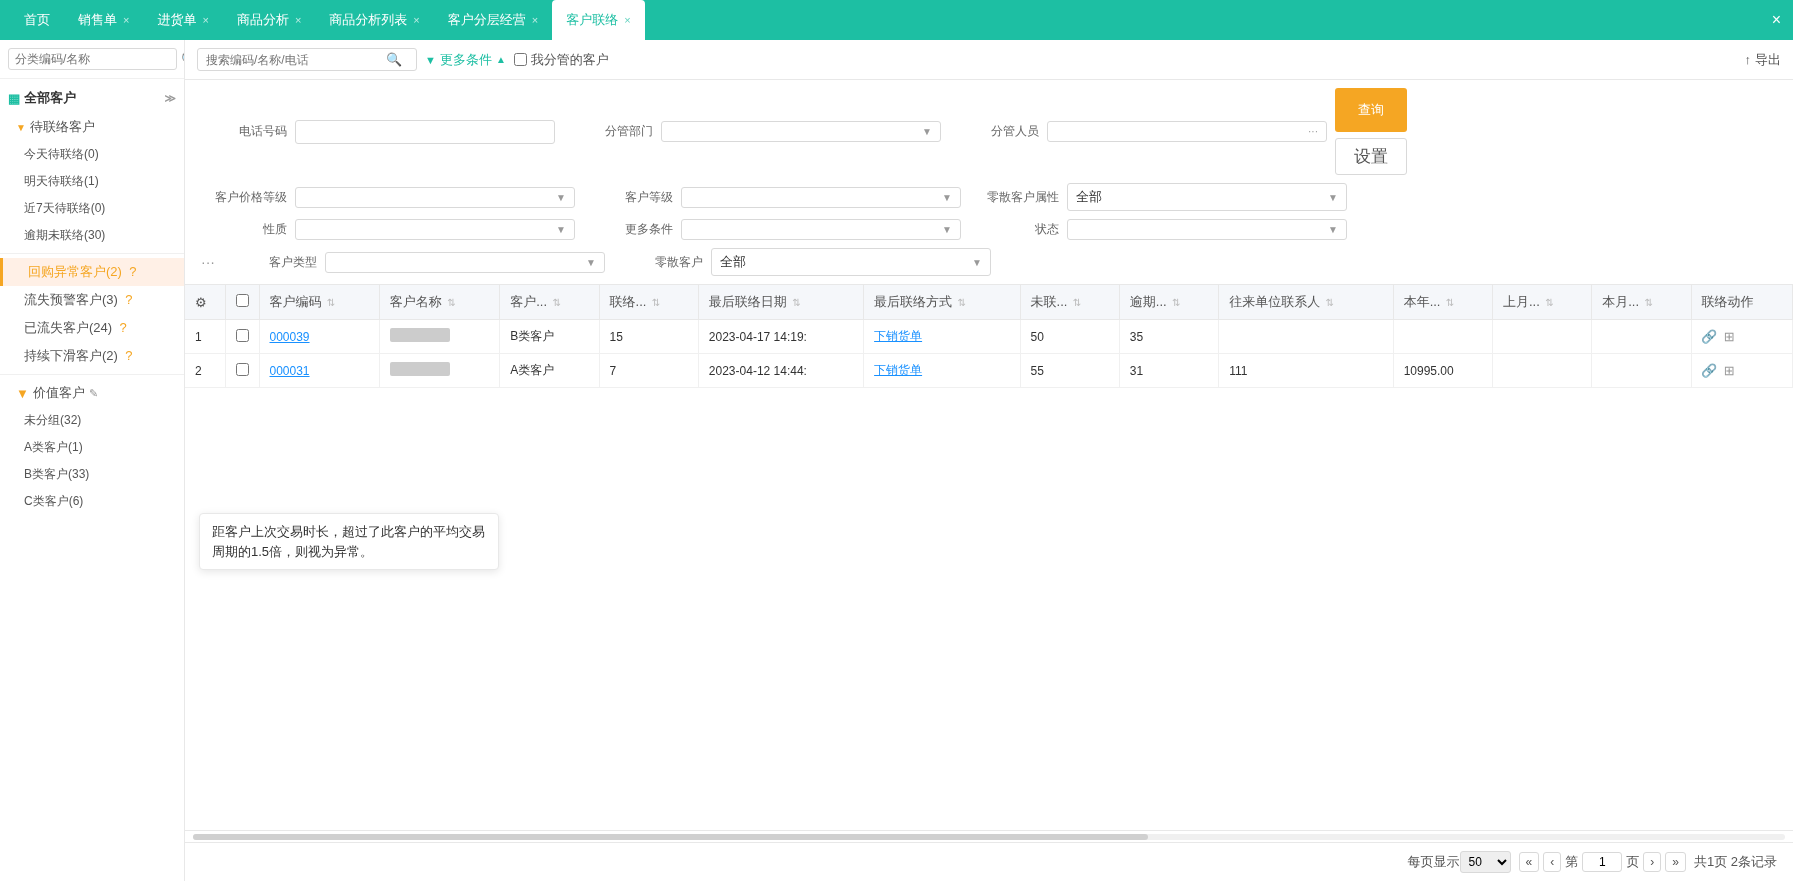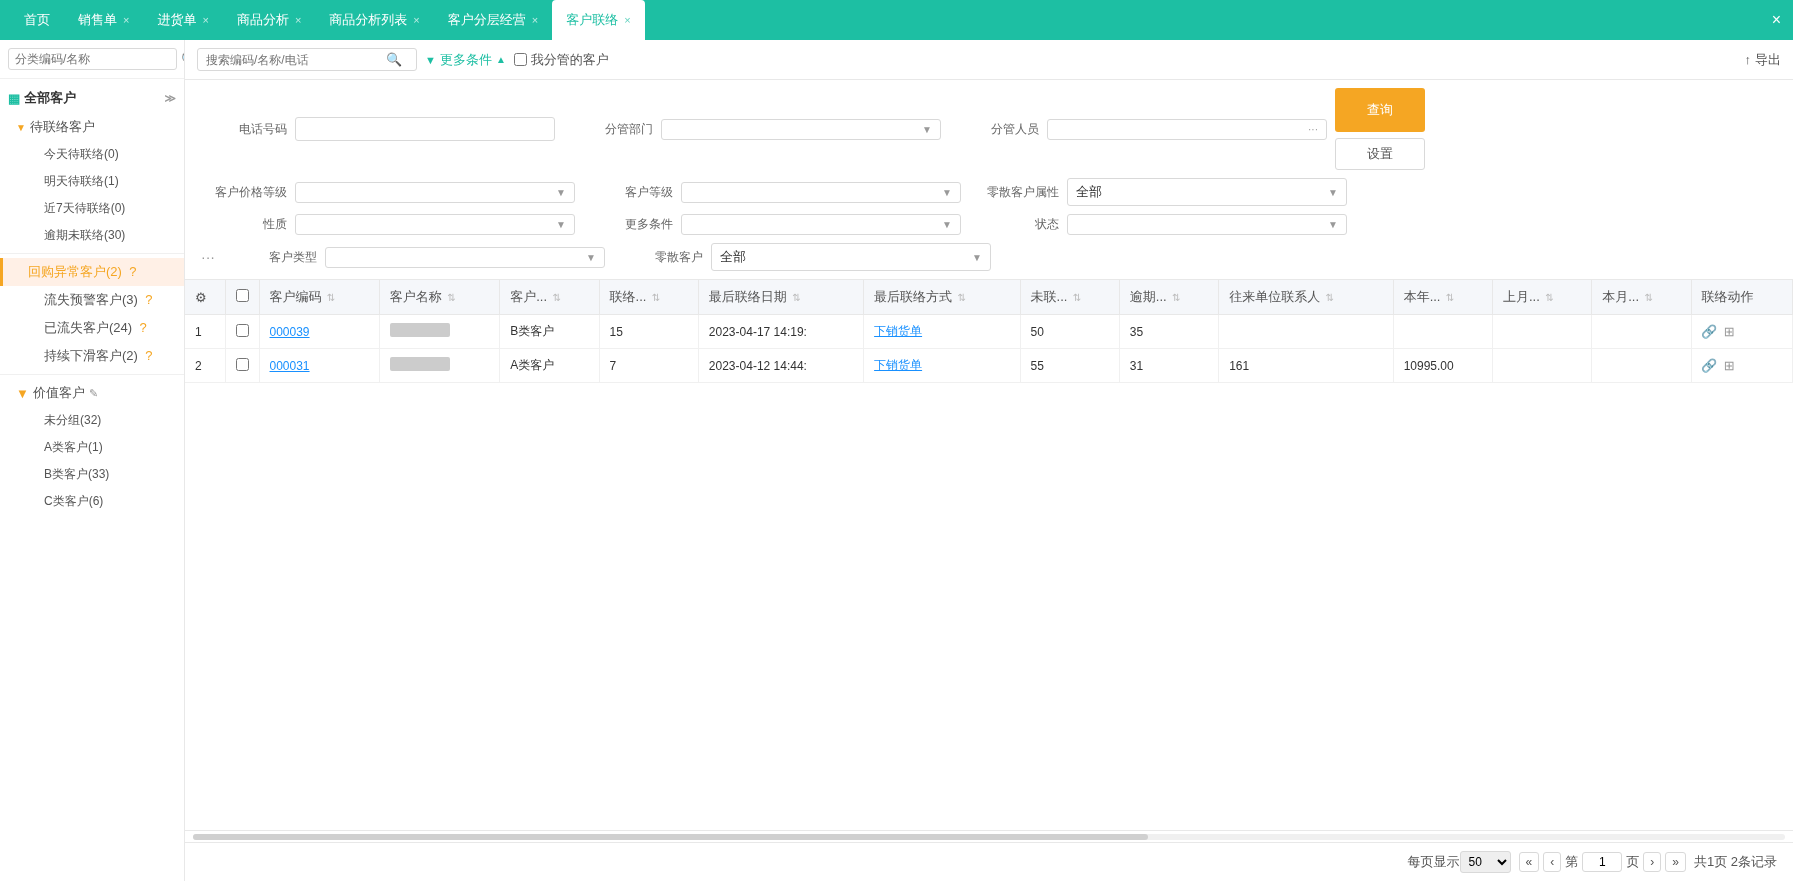--- a/index.html
+++ b/index.html
@@ -95,21 +95,21 @@
     .sidebar-group-header {
       display: flex;
       align-items: center;
       padding: 5px 16px;
       color: #555;
       cursor: pointer;
       font-size: 12px;
     }
     .sidebar-group-header .arrow { margin-right: 4px; color: #f5a623; font-size: 10px; }
     .sidebar-item {
-      padding: 5px 16px 5px 44px;
+      padding: 5px 16px 5px 24px;
       color: #555;
       cursor: pointer;
       font-size: 12px;
       white-space: nowrap;
     }
     .sidebar-item.active-item {
       background: #fff0e6;
       color: #f5a623;
       border-left: 3px solid #f5a623;
       padding-left: 25px;
@@ -243,23 +243,23 @@
       border-radius: 3px;
       padding: 13px 18px;
       cursor: pointer;
       font-size: 13px;
     }
     .btn-settings {
       background: white;
       color: #555;
       border: 1px solid #d9d9d9;
       border-radius: 3px;
-      padding: 6px 31px;
-      cursor: pointer;
-      font-size: 13px;
+      padding: 6px 18px;
+      cursor: pointer;
+      font-size: 17px;
     }
     .btn-more-dots {
       color: #999;
       cursor: pointer;
       font-size: 14px;
       padding: 0 4px;
     }
     .filter-actions {
       display: flex;
       flex-direction: column;
@@ -586,20 +586,23 @@
           <span>全部</span>
           <span class="arrow">▼</span>
         </div>
         <div style="flex:2; max-width:280px;"></div>
         <div style="width:120px;"></div>
       </div>
     </div>
 
     <div style="flex:1; display:flex; flex-direction:column; position:relative; overflow:hidden;">
 
+      <div class="tooltip-box">
+        <span>距客户上次交易时长，超过了此客户的平均交易周期的1.5倍，则视为异常。</span>
+      </div>
 
       <div class="table-wrapper">
         <table>
           <thead>
             <tr>
               <th style="width:40px;">
                 <span>⚙</span>
               </th>
               <th style="width:30px;">
                 <input type="checkbox" style="">
@@ -684,21 +687,21 @@
               <td>2</td>
               <td><input type="checkbox" style=""></td>
               <td class="link-text">000031</td>
               <td><span class="blurred-name"></span></td>
               <td>A类客户</td>
               <td>7</td>
               <td>2023-04-12 14:44:</td>
               <td class="link-text">下销货单</td>
               <td>55</td>
               <td>31</td>
-              <td>161</td>
+              <td>111</td>
               <td>10995.00</td>
               <td></td>
               <td></td>
               <td>
                 <div class="action-icons">
                   <span class="action-icon">🔗</span>
                   <span class="action-icon">⊞</span>
                 </div>
               </td>
             </tr>

